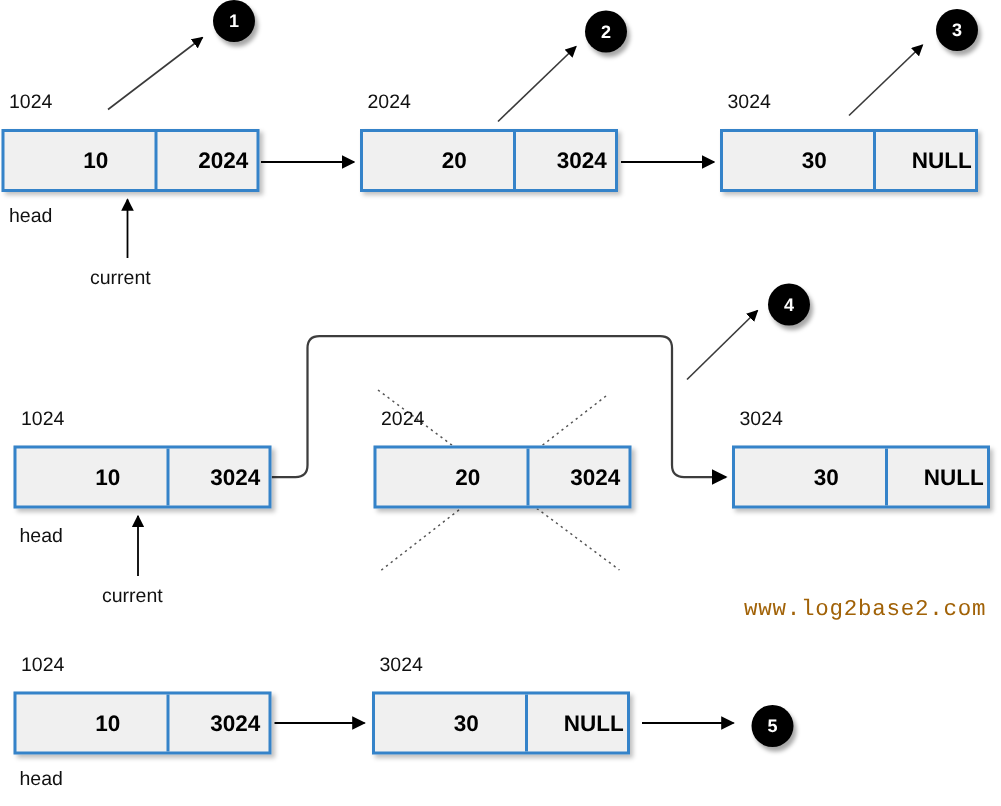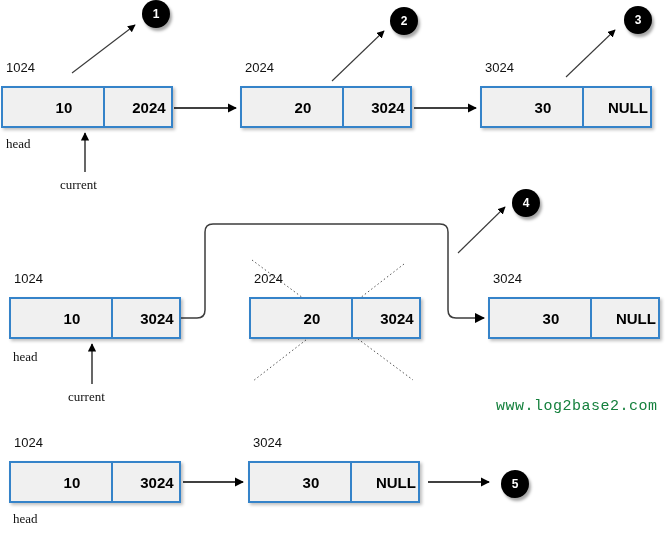--- a/index.html
+++ b/index.html
@@ -53,28 +53,27 @@
     width:28px;height:28px;border-radius:50%;
     background:var(--badge-bg);color:var(--badge-text);
     display:flex;align-items:center;justify-content:center;
     font-size:12px;font-weight:bold;
     box-shadow:2px 3px 3px rgba(0,0,0,0.35);
   }
   .lbl{
     position:absolute;
     font-size:13px;color:#111;
     white-space:nowrap;
-    font-family:Liberation Serif, serif;
   }
   .watermark{
     position:absolute;
     left:496px;top:398px;
     font-family:"Liberation Mono","DejaVu Sans Mono",monospace;
     font-size:15px;letter-spacing:0.5px;
-    color:#15803d;white-space:nowrap;
+    color:#a16207;white-space:nowrap;
   }
 </style>
 </head>
 <body>
 
 <div class="canvas">
 
   <svg class="svg-overlay" width="667" height="537" viewBox="0 0 667 537" xmlns="http://www.w3.org/2000/svg">
     <defs>
       <marker id="ah" viewBox="0 0 10 10" refX="9" refY="5" markerWidth="7" markerHeight="7" orient="auto">

